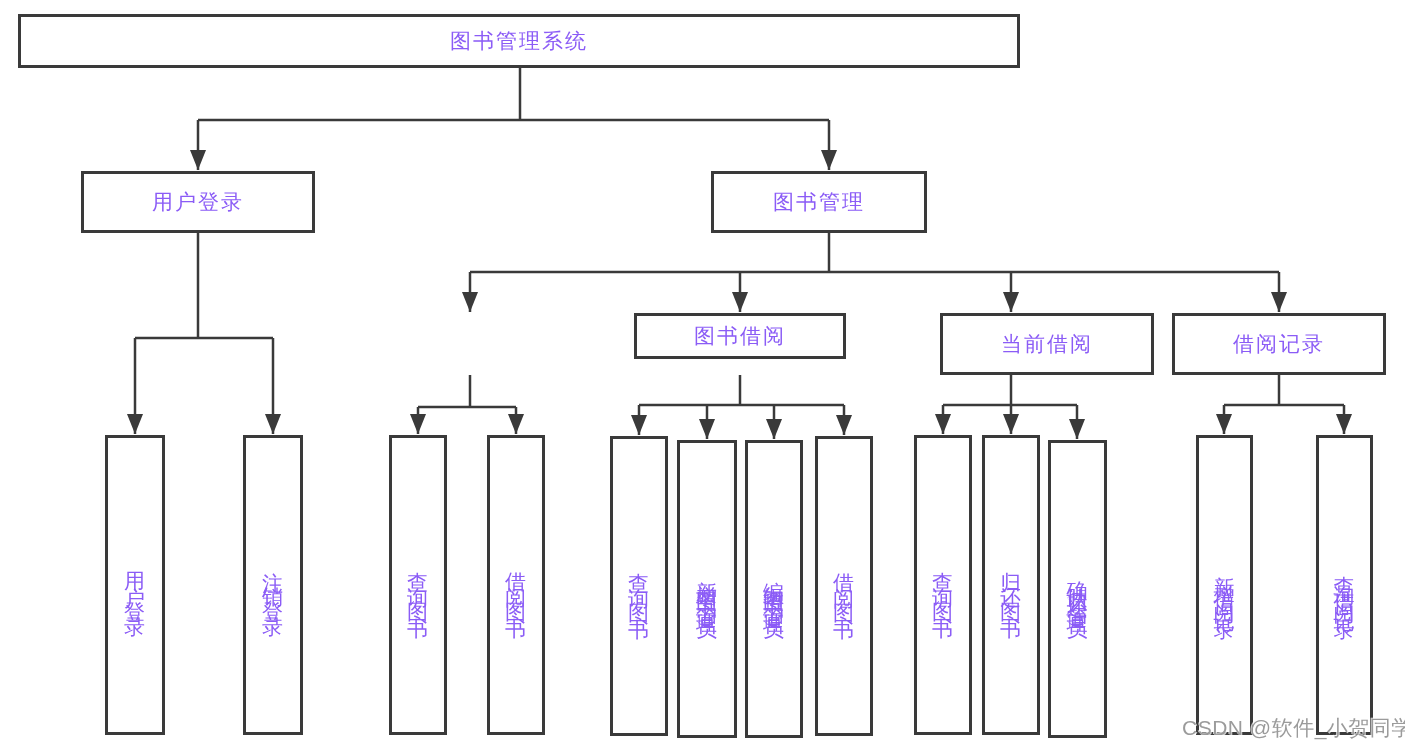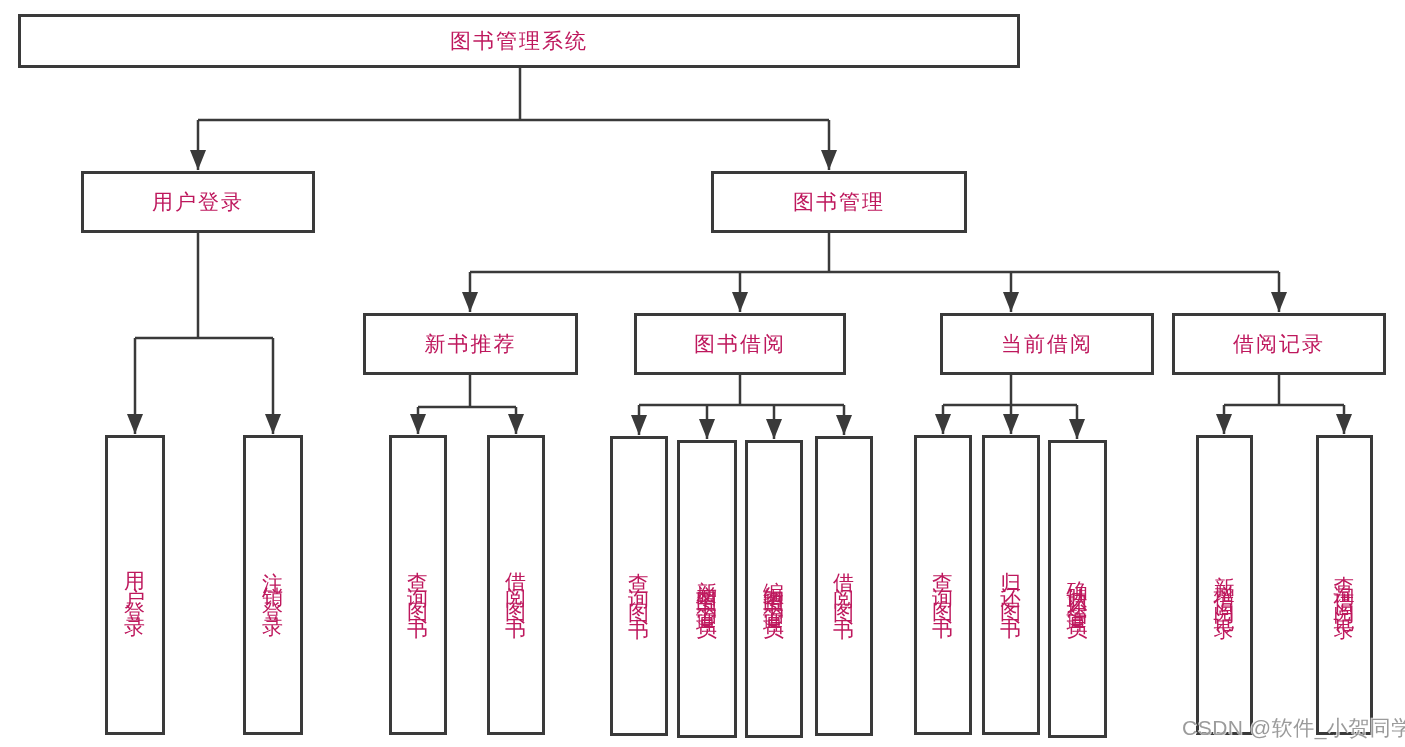--- a/index.html
+++ b/index.html
@@ -21,21 +21,21 @@
     z-index: 0;
   }
   .box {
     position: absolute;
     box-sizing: border-box;
     background: #ffffff;
     border: 3px solid #3a3a3a;
     display: flex;
     align-items: center;
     justify-content: center;
-    color: #be185d;
+    color: #8b5cf6;
     z-index: 1;
   }
   .hbox {
     font-size: 21px;
     letter-spacing: 2px;
     white-space: nowrap;
   }
   .vbox .vtext {
     writing-mode: vertical-rl;
     text-orientation: mixed;
@@ -113,28 +113,25 @@
     </g>
   </svg>
 
   <div class="box hbox" style="left:18px; top:14px; width:1002px; height:54px;">
     <span>图书管理系统</span>
   </div>
 
   <div class="box hbox" style="left:81px; top:171px; width:234px; height:62px;">
     <span>用户登录</span>
   </div>
-  <div class="box hbox" style="left:711px; top:171px; width:256px; height:62px;">
+  <div class="box hbox" style="left:711px; top:171px; width:216px; height:62px;">
     <span>图书管理</span>
   </div>
 
-  <div class="box hbox" style="left:363px; top:313px; width:215px; height:62px;">
-    <span>新书推荐</span>
-  </div>
-  <div class="box hbox" style="left:634px; top:313px; width:212px; height:62px;text-align:center;">
+  <div class="box hbox" style="left:634px; top:313px; width:212px; height:46px;text-align:center;">
     <span>图书借阅</span>
   </div>
   <div class="box hbox" style="left:940px; top:313px; width:214px; height:62px;">
     <span>当前借阅</span>
   </div>
   <div class="box hbox" style="left:1172px; top:313px; width:214px; height:62px;">
     <span>借阅记录</span>
   </div>
 
   <div class="box vbox vshort" style="left:105px; top:435px; width:60px; height:300px;">

